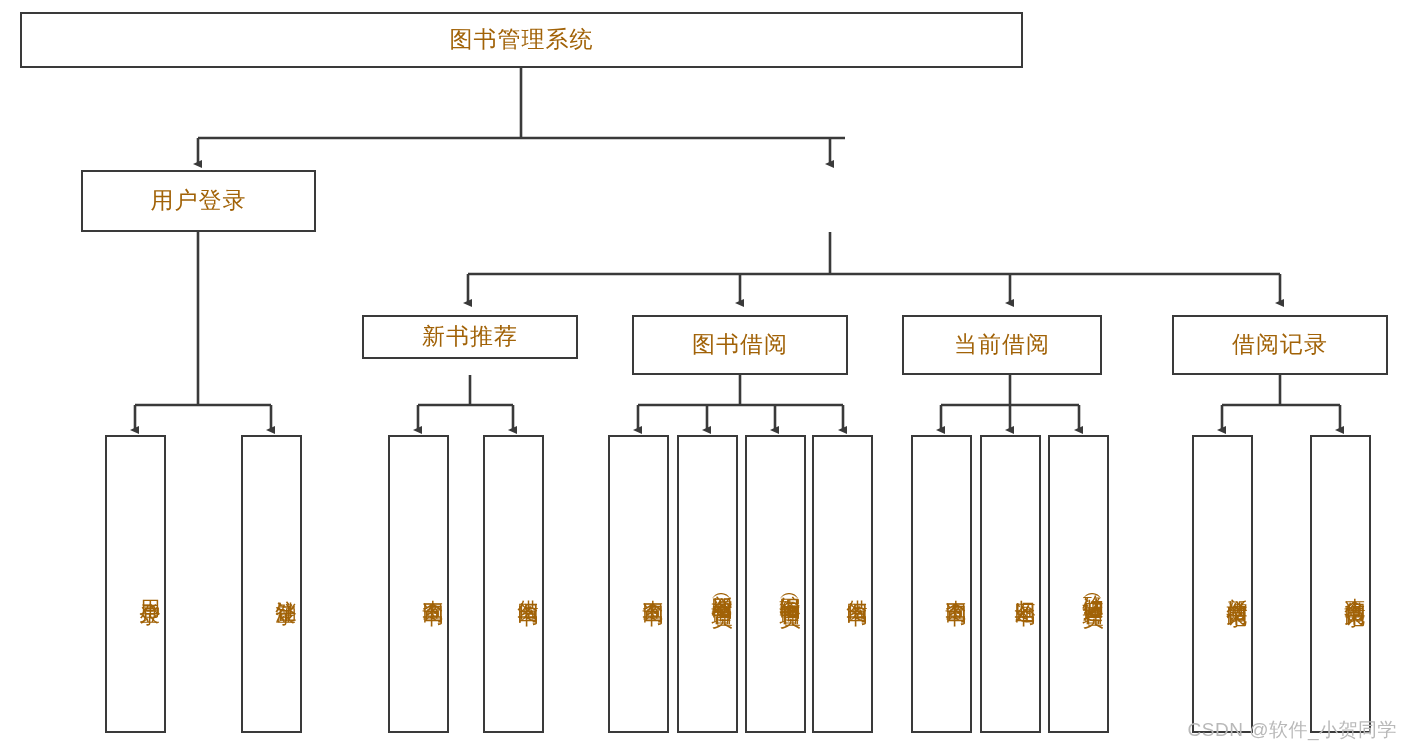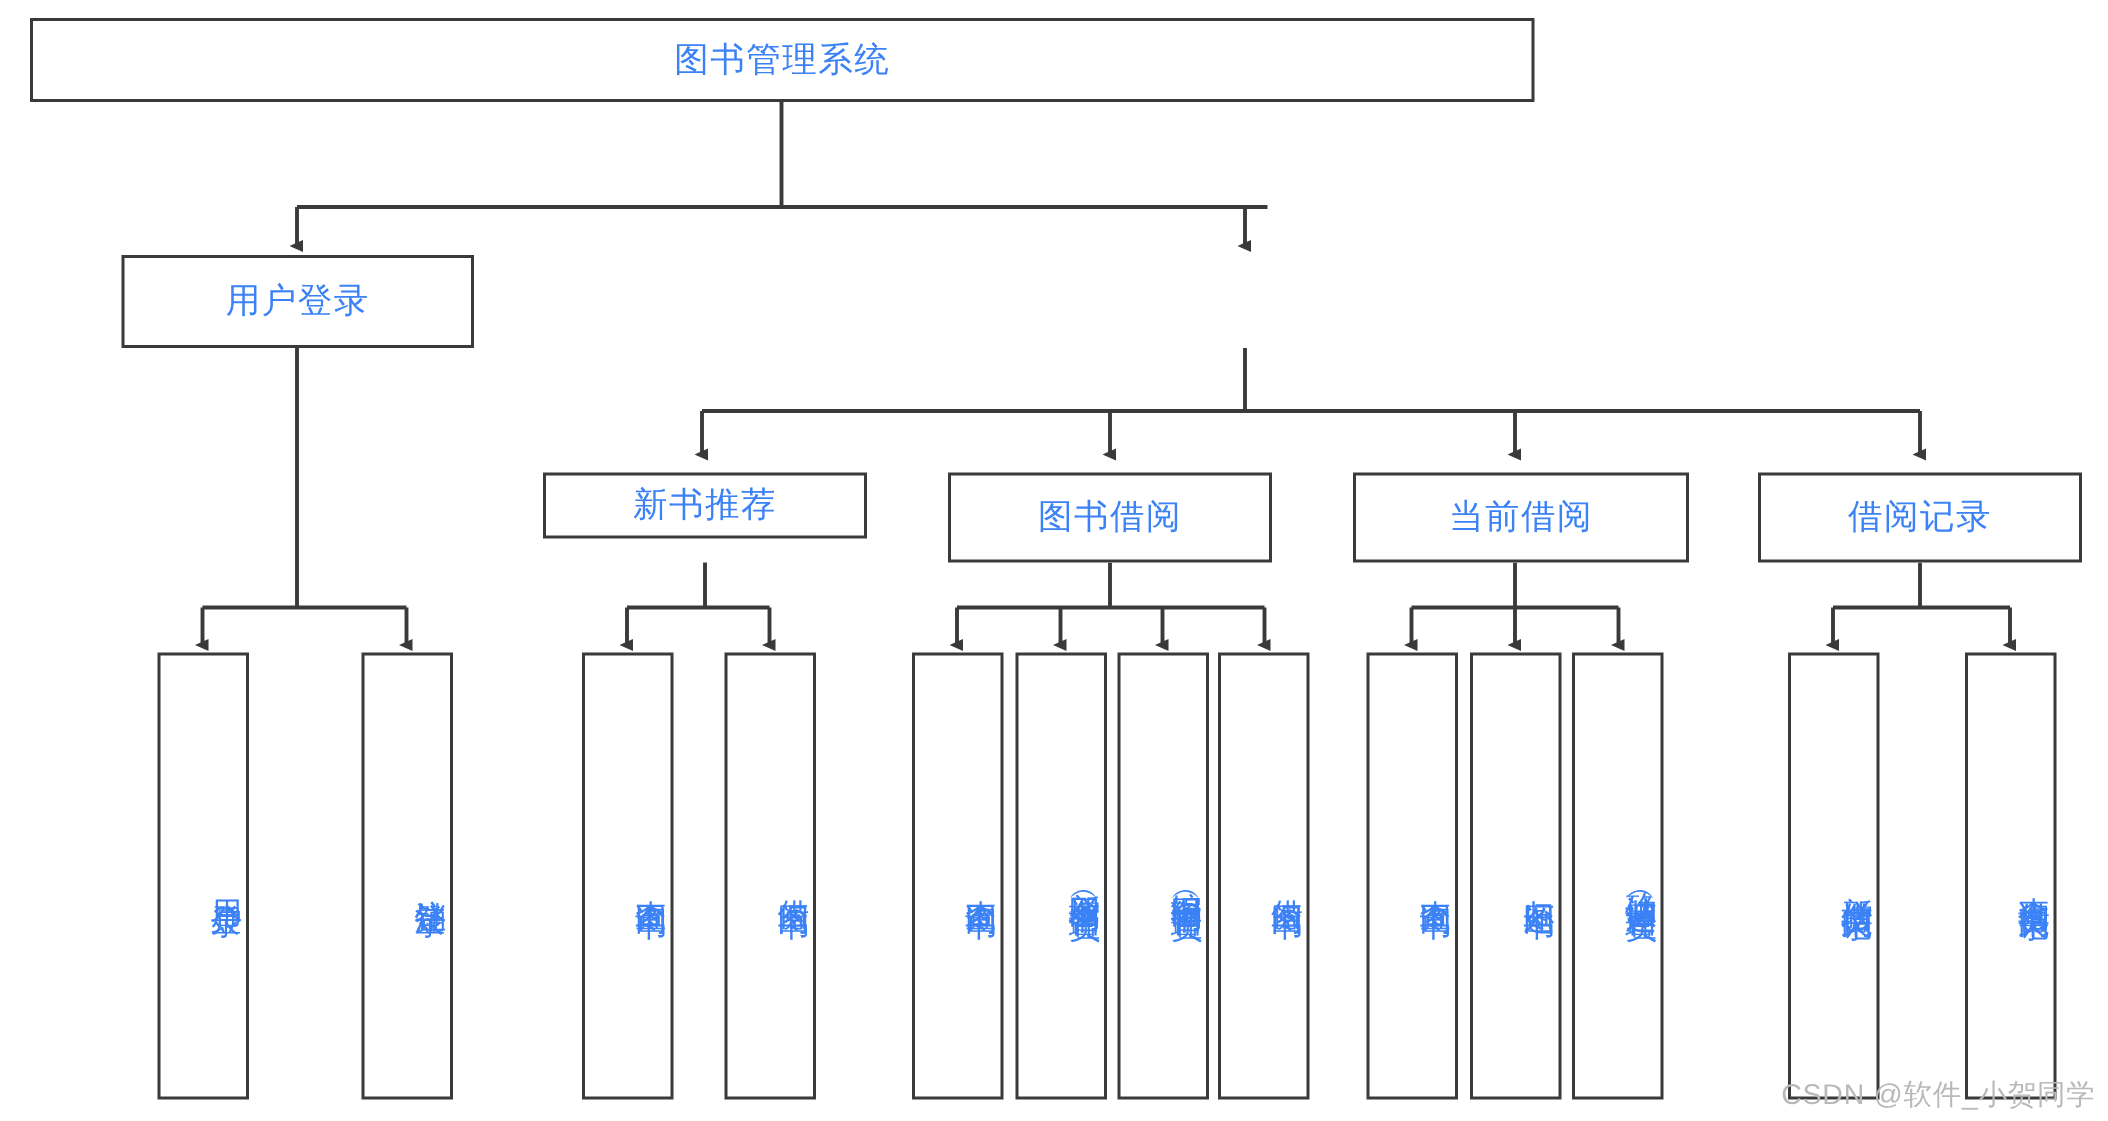--- a/index.html
+++ b/index.html
@@ -18,21 +18,21 @@
     overflow: hidden;
   }
   .node {
     position: absolute;
     box-sizing: border-box;
     border: 2.5px solid #3a3a3a;
     background: #ffffff;
     display: flex;
     align-items: center;
     justify-content: center;
-    color: #3b82f6;
+    color: #a16207;
   }
   .node.horizontal {
     font-size: 23px;
     letter-spacing: 1px;
     line-height: 1.2;
   }
   .node.vertical {
     writing-mode: vertical-rl;
     text-orientation: upright;
     font-size: 21px;
@@ -122,21 +122,21 @@
       <path d="M 1340 405 L 1340 430" marker-end="url(#arrow)"></path>
     </g>
   </svg>
 
   <div class="node horizontal" style="left:20px; top:12px; width:1003px; height:56px;">图书管理系统</div>
 
   <div class="node horizontal" style="left:81px; top:170px; width:235px; height:62px;">用户登录</div>
 
   <div class="node horizontal" style="left:362px; top:315px; width:216px; height:44px;">新书推荐</div>
   <div class="node horizontal" style="left:632px; top:315px; width:216px; height:60px;">图书借阅</div>
-  <div class="node horizontal" style="left:902px; top:315px; width:224px; height:60px;">当前借阅</div>
+  <div class="node horizontal" style="left:902px; top:315px; width:200px; height:60px;">当前借阅</div>
   <div class="node horizontal" style="left:1172px; top:315px; width:216px; height:60px;font-family:Liberation Serif, serif;">借阅记录</div>
 
   <div class="node vertical" style="left:105px; top:435px; width:61px; height:298px;">
     <span class="vtext">用户登录</span>
   </div>
   <div class="node vertical" style="left:241px; top:435px; width:61px; height:298px;">
     <span class="vtext">注销登录</span>
   </div>
 
   <div class="node vertical" style="left:388px; top:435px; width:61px; height:298px;">

